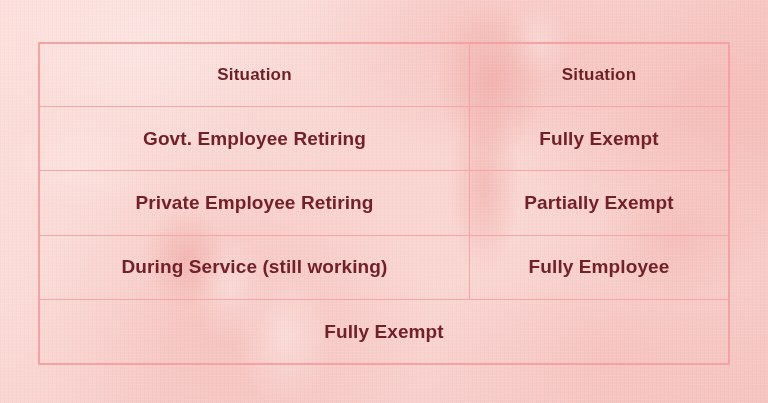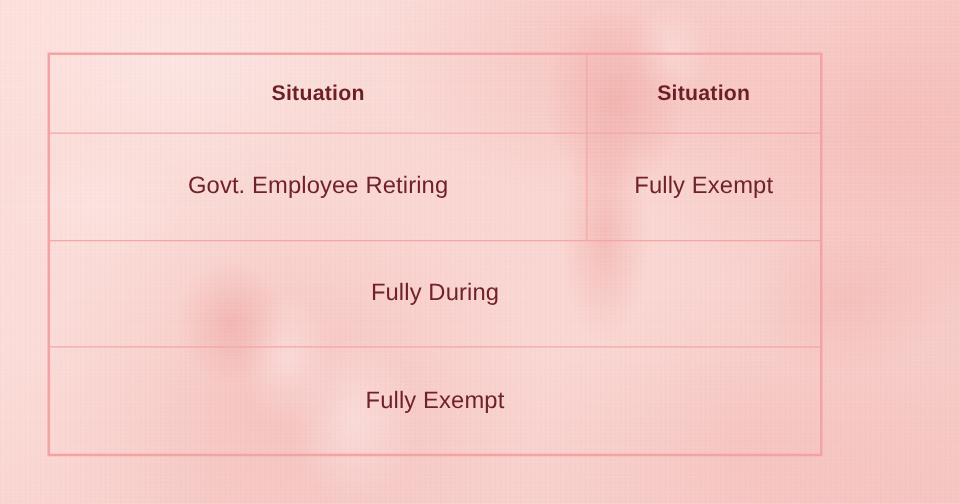--- a/index.html
+++ b/index.html
@@ -61,21 +61,21 @@
       linear-gradient(100deg, rgba(255,228,224,0.45) 0%, rgba(255,228,224,0) 28%),
       linear-gradient(260deg, rgba(238,158,154,0.28) 0%, rgba(238,158,154,0) 35%),
       linear-gradient(180deg, rgba(255,235,232,0.22) 0%, rgba(0,0,0,0) 30%, rgba(0,0,0,0) 70%, rgba(240,170,166,0.20) 100%);
   }
 
   
   #table {
     position: absolute;
     left: 38px;
     top: 42px;
-    width: 620px;
+    width: 692px;
     height: 323px;
     box-sizing: border-box;
     border: 2px solid #f4a3a4;
     display: flex;
     flex-direction: column;
   }
   .row {
     display: flex;
     flex: 1 1 0;
     border-bottom: 1px solid #f3a6a6;
@@ -88,21 +88,21 @@
   }
   .cell {
     display: flex;
     align-items: center;
     justify-content: center;
     box-sizing: border-box;
     padding: 0 10px;
     text-align: center;
     color: #702129;
     font-size: 19px;
-    font-weight: 400;
+    font-weight: 700;
     letter-spacing: 0.1px;
     line-height: 1.25;
   }
   .cell.col-situation {
     flex: 0 0 430px;
     border-right: 1px solid #f3a6a6;
   }
   .cell.col-exemption {
     flex: 1 1 auto;
   }
@@ -128,23 +128,28 @@
     <div class="row header-row">
       <div class="cell col-situation">Situation</div>
       <div class="cell col-exemption">Situation</div>
     </div>
 
     <div class="row">
       <div class="cell col-situation">Govt. Employee Retiring</div>
       <div class="cell col-exemption">Fully Exempt</div>
     </div>
 
+    <div class="row">
+      <div class="cell col-situation">Private Employee Retiring</div>
+      <div class="cell col-exemption">Partially Exempt</div>
+    </div>
 
     <div class="row">
-      <div class="cell col-exemption">Fully During</div>
+      <div class="cell col-situation">During Service (still working)</div>
+      <div class="cell col-exemption">Fully Employee</div>
     </div>
 
     <div class="row">
       <div class="cell col-exemption">Fully Exempt</div>
     </div>
 
   </div>
 </div>
 
 </body></html>

